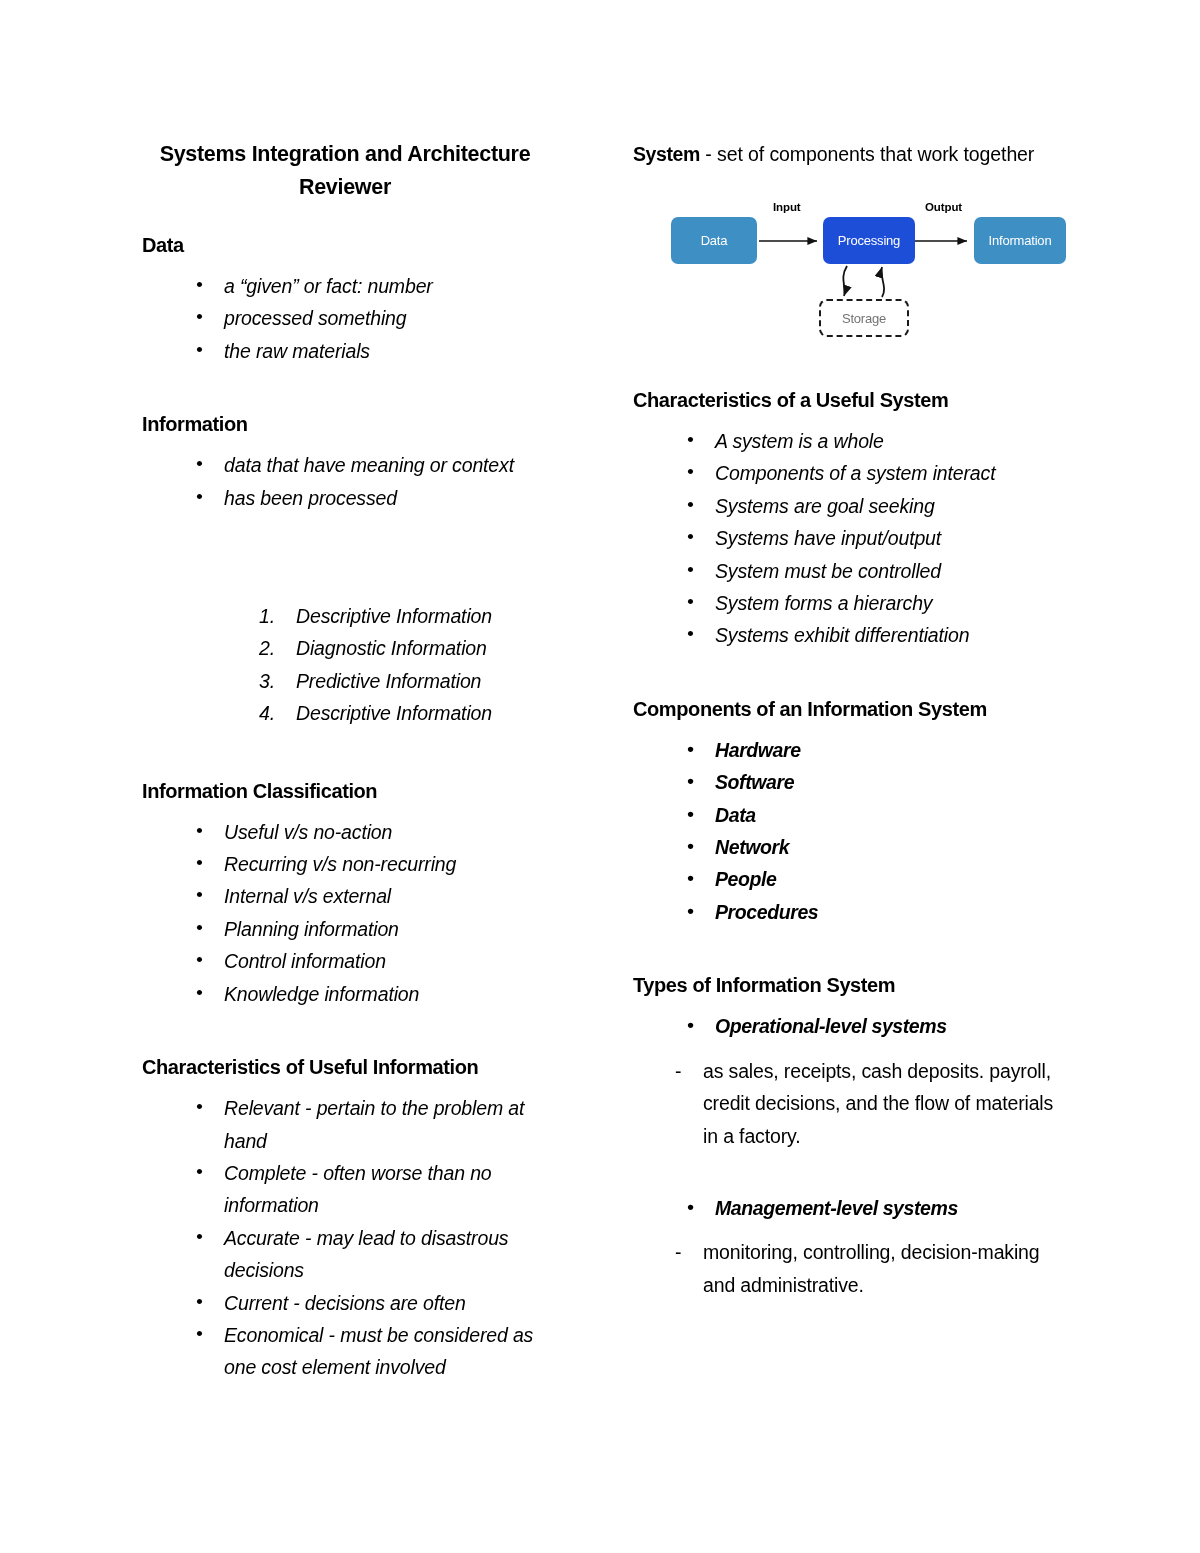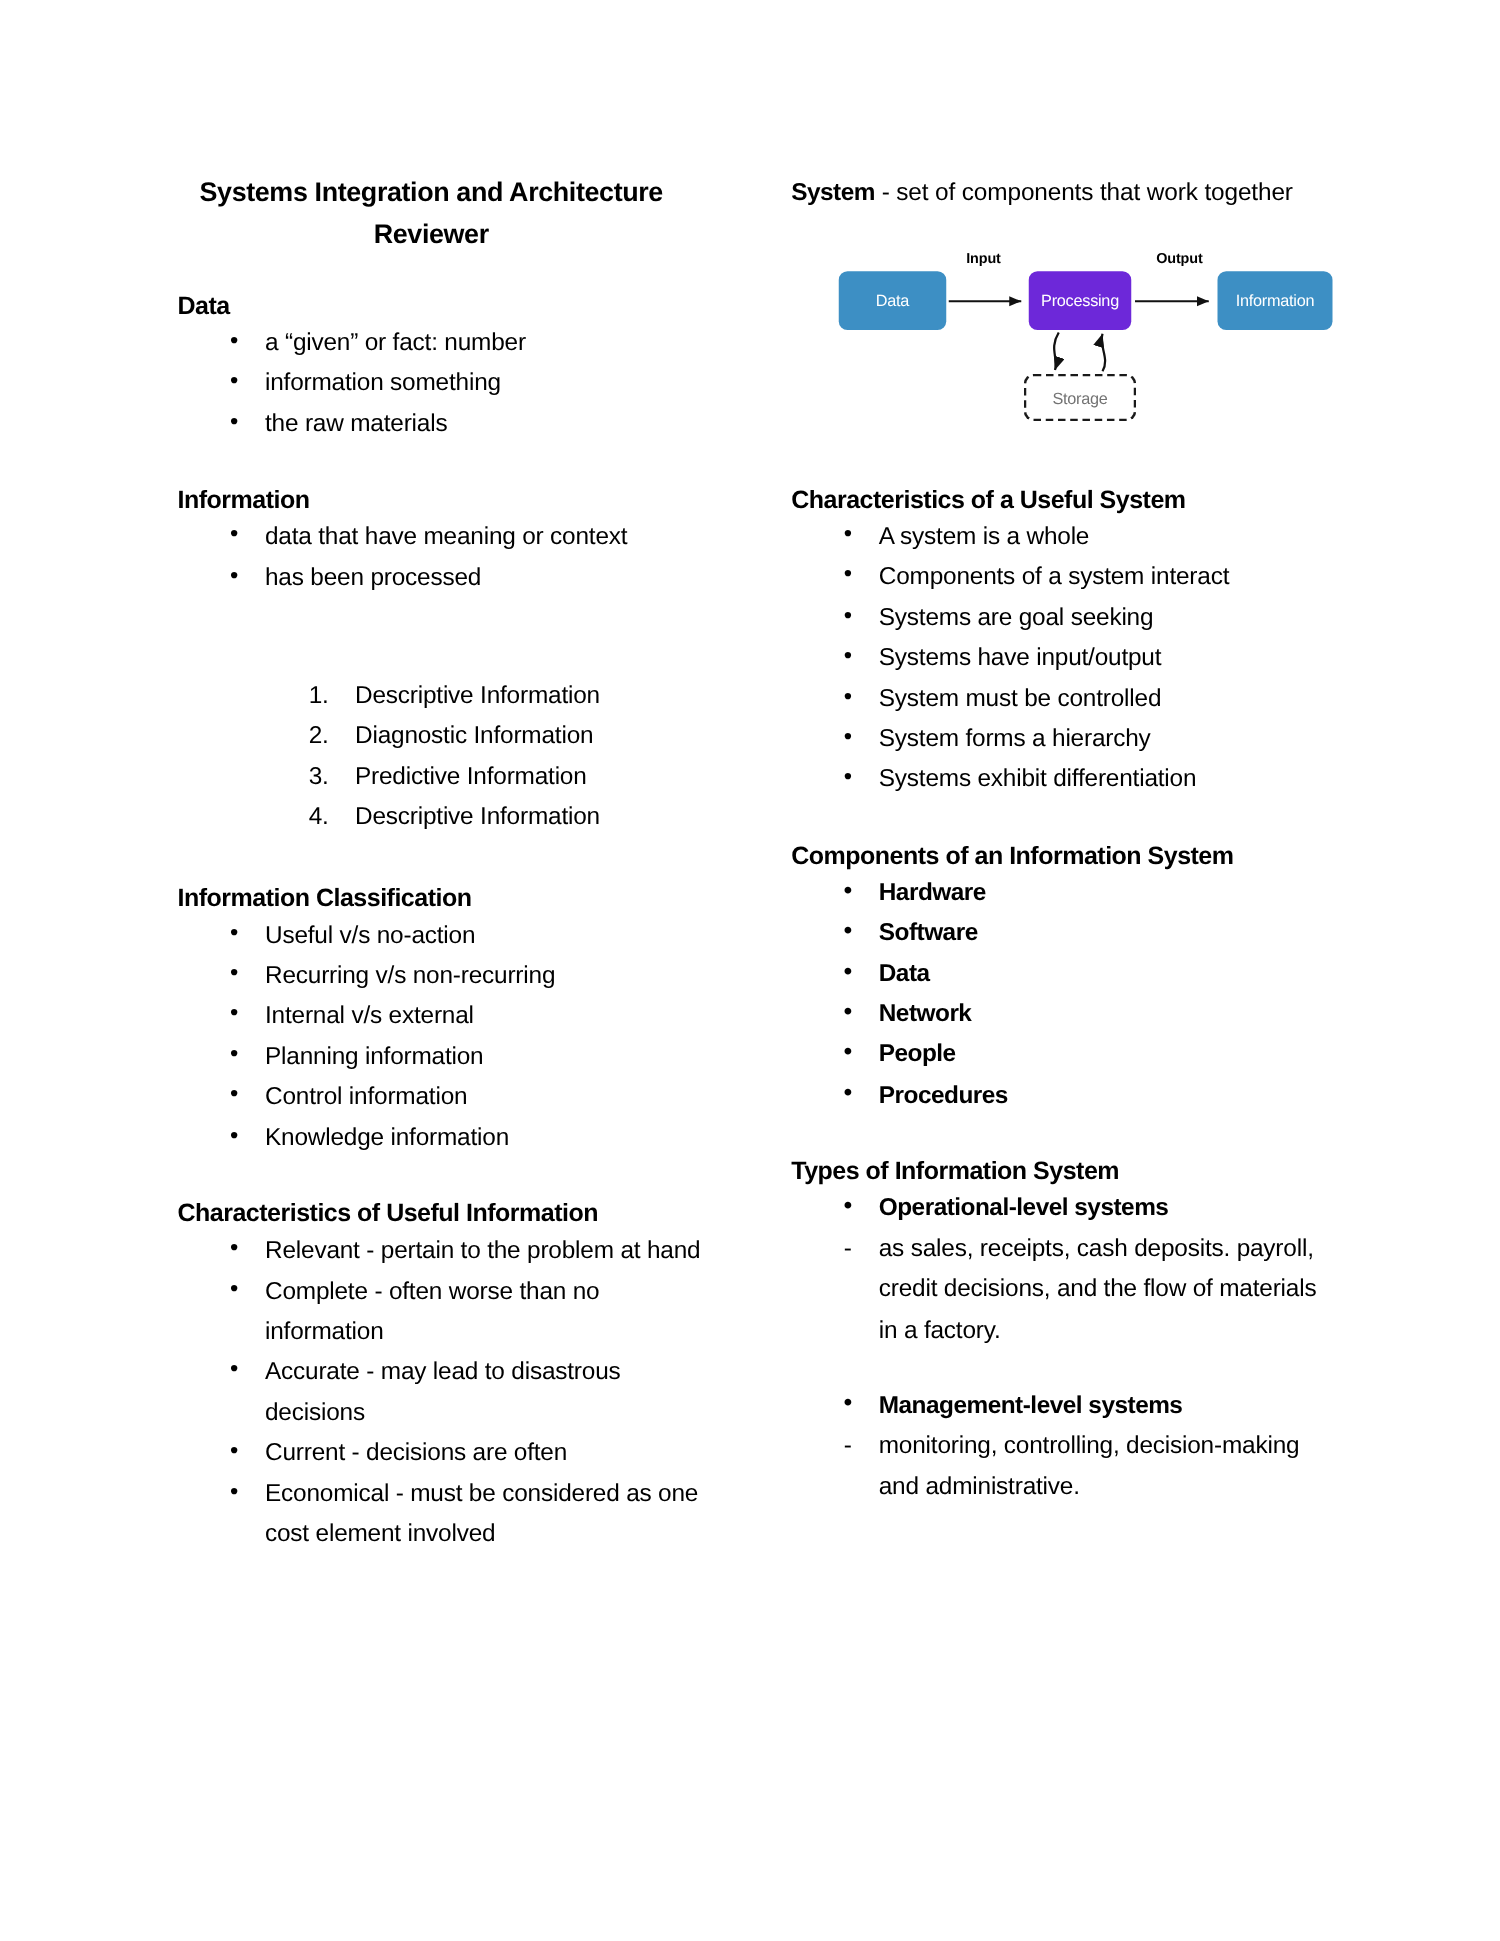--- a/index.html
+++ b/index.html
@@ -53,23 +53,24 @@
     line-height: 33px;
     margin: 0;
     letter-spacing: -0.1px;
   }
   .lead b {
     font-weight: bold;
     letter-spacing: -0.4px;
   }
 
   ul.bullets, ol.numbers {
-    margin: 0;
+    margin: 12px;
     padding: 0;
     list-style: none;
+    font-style: italic;
   }
   ul.bullets > li {
     position: relative;
     font-size: 19.5px;
     line-height: 32.4px;
     padding-left: 70px;
     letter-spacing: -0.15px;
   }
   ul.bullets > li::before {
     content: "\2022";
@@ -134,22 +135,22 @@
     color: #ffffff;
     font-size: 13px;
     letter-spacing: -0.2px;
     white-space: nowrap;
   }
   .node-data {
     left: 38px; top: 18px; width: 86px; height: 47px;
     background: #3d8fc4;
   }
   .node-proc {
-    left: 190px; top: 18px; width: 82px; height: 47px;
-    background: #6d28d9;
+    left: 190px; top: 18px; width: 92px; height: 47px;
+    background: #1d4ed8;
   }
   .node-info {
     left: 341px; top: 18px; width: 92px; height: 47px;
     background: #3d8fc4;
   }
   .node-storage {
     left: 186px; top: 100px; width: 90px; height: 38px;
     background: #ffffff;
     border: 2px dashed #1a1a1a;
     border-radius: 8px;
@@ -181,21 +182,21 @@
 
     <div class="col col-left">
 
       <div class="doc-title">Systems Integration and Architecture Reviewer</div>
 
       <div class="gap-md"></div>
 
       <h2 class="section">Data</h2>
       <ul class="bullets">
         <li>a “given” or fact: number</li>
-        <li>information something</li>
+        <li>processed something</li>
         <li>the raw materials</li>
       </ul>
 
       <div class="gap-lg"></div>
 
       <h2 class="section">Information</h2>
       <ul class="bullets">
         <li>data that have meaning or context</li>
         <li>has been processed</li>
       </ul>

